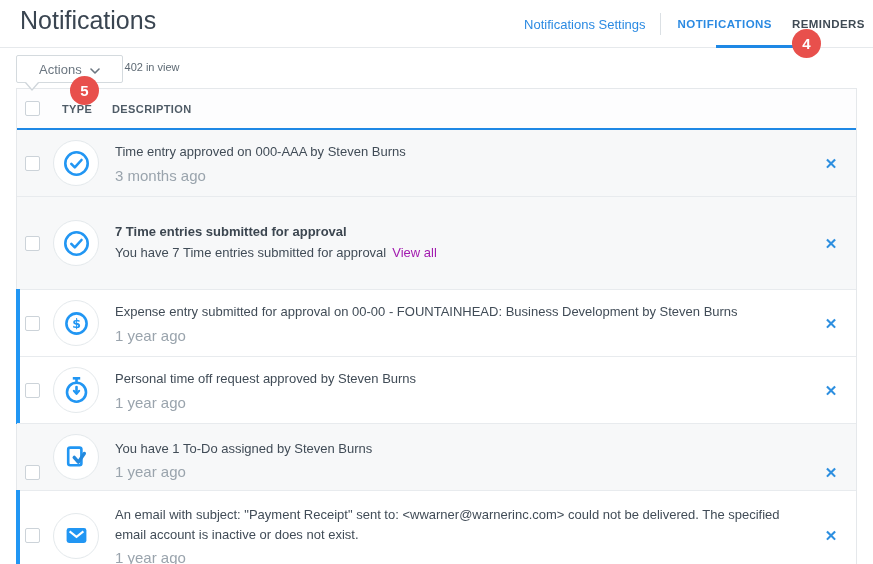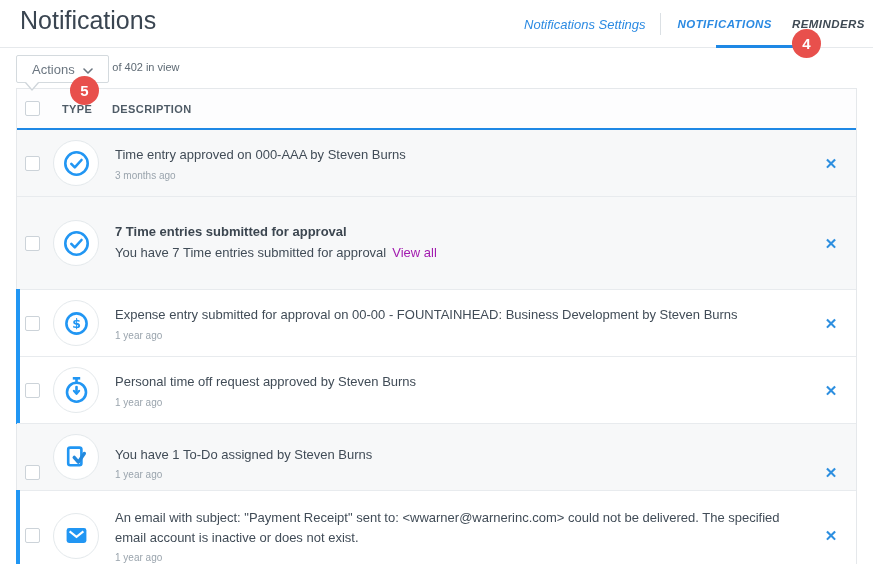--- a/index.html
+++ b/index.html
@@ -15,21 +15,20 @@
 
   
   .page-title {
     position: absolute; left: 20px; top: 6px;
     font-size: 25px; font-weight: 400; color: #3a4551;
   }
   .header-right {
     position: absolute; top: 13px; right: 5px;
     display: flex; align-items: center; gap: 14px;
     white-space: nowrap;
-    font-style: italic;
   }
   .settings-link { font-size: 13px; color: #2b8ae2; text-decoration: none; cursor: pointer; }
   .vdivider { width: 1px; height: 22px; background: #dbe0e4; }
   .tab {
     font-size: 11.5px; font-weight: 700; letter-spacing: .45px;
     color: #3f4a54; cursor: pointer; padding: 0 3px;
   }
   .tab.active { color: #2b8ae2; }
   .header-rule { position: absolute; left: 0; top: 47px; width: 873px; height: 1px; background: #e6e9ec; }
   .tab-underline { position: absolute; left: 716px; top: 45px; width: 77px; height: 3px; background: #1e88e5; z-index: 2; }
@@ -38,21 +37,21 @@
     position: absolute; width: 29px; height: 29px; border-radius: 50%;
     background: #e8504c; color: #fff; font-size: 15px; font-weight: 700;
     display: flex; align-items: center; justify-content: center;
   }
   .badge-4 { left: 792px; top: 29px; z-index: 3; }
   .badge-5 { left: 70px;  top: 76px; z-index: 6; }
 
   
   .actions-btn {
     position: absolute; left: 16px; top: 55px; height: 28px;
-    padding: 0 15px; background: #fff;
+    padding: 0 22px; background: #fff;
     border: 1px solid #d4dade; border-radius: 2px;
     display: inline-flex; align-items: center; gap: 8px;
     font-family: inherit; font-size: 13px; color: #6b7680; cursor: pointer;
     z-index: 4;
   }
   .btn-tail {
     position: absolute; left: 25px; top: 83px; width: 0; height: 0; z-index: 5;
     border-left: 7px solid transparent; border-right: 7px solid transparent;
     border-top: 8px solid #cfd5da;
   }
@@ -102,21 +101,21 @@
   .row .cb { margin-left: 8px; margin-right: 13px; }
   .icon-circle {
     width: 46px; height: 46px; border-radius: 50%; background: #fff;
     border: 1px solid #e4e9ec; flex: 0 0 auto;
     display: flex; align-items: center; justify-content: center;
   }
   .desc { flex: 1 1 auto; margin-left: 16px; padding-right: 16px; min-width: 0; }
   .desc-title { font-size: 13px; font-weight: 700; color: #3c4650; margin-bottom: 4px; }
   .desc-text { font-size: 13px; color: #414c57; line-height: 1.5; }
   .view-all { color: #a21caf; margin-left: 6px; text-decoration: none; cursor: pointer; }
-  .time { font-size: 10px; color: #9aa4ad; margin-top: 5px; }
+  .time { font-size: 15px; color: #9aa4ad; margin-top: 5px; }
   .close-btn {
     width: 50px; flex: 0 0 auto; background: none; border: none;
     color: #2d8fe0; font-size: 15px; font-weight: 700; cursor: pointer;
     font-family: inherit; line-height: 1;
   }
 </style>
 </head>
 <body>
 
 <div class="app">

